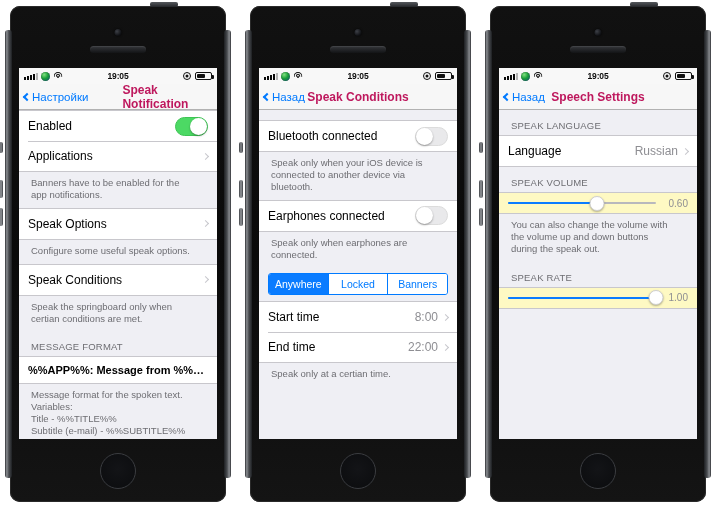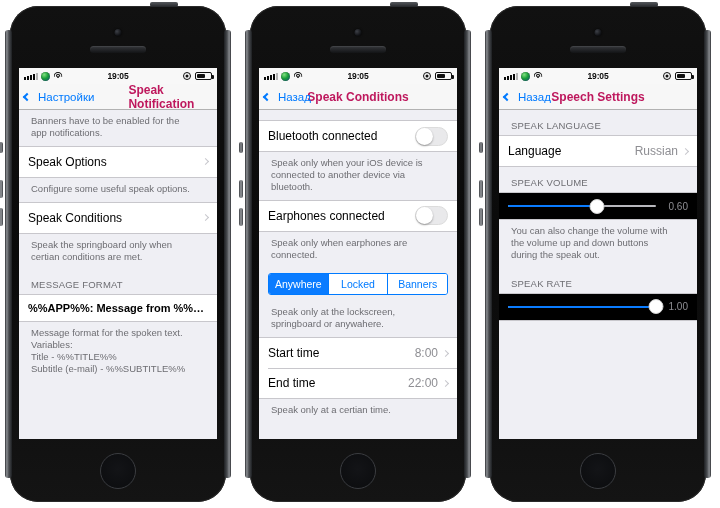--- a/index.html
+++ b/index.html
@@ -7,21 +7,21 @@
     width: 720px; height: 508px;
     background: #ffffff;
     font-family: "Liberation Sans", sans-serif;
     overflow: hidden;
   }
   #stage { position: relative; width: 720px; height: 508px; background:#fff; }
 
   
   .phone {
     position: absolute; top: 6px; width: 216px; height: 496px;
-    border-radius: 28px;
+    border-radius: 10px;
     background: linear-gradient(180deg,#111 0%, #0a0a0a 50%, #141414 100%);
     box-shadow: 0 0 0 1px #2a2a2a inset;
   }
   .phone.p1 { left: 10px; }
   .phone.p2 { left: 250px; }
   .phone.p3 { left: 490px; }
 
   
   .rail {
     position: absolute; top: 24px; width: 7px; height: 448px;
@@ -109,21 +109,21 @@
   .battery { width:17px;height:8px;border:1px solid #111;border-radius:2px; position:relative; padding:1px; }
   .battery::after{content:"";position:absolute;right:-3px;top:2px;width:2px;height:4px;background:#111;border-radius:0 1px 1px 0;}
   .battery i{display:block;height:100%;width:62%;background:#111;border-radius:1px;}
 
   
   .navbar {
     height: 26px; background:#f7f7f7;
     border-bottom:1px solid #b2b2b2;
     display:flex; align-items:center; position:relative; padding:0 5px;
   }
-  .back { display:flex; align-items:center; gap:8px; cursor:pointer; z-index:2; }
+  .back { display:flex; align-items:center; gap:2px; cursor:pointer; z-index:2; }
   .chev-l {
     width:6px;height:6px;border-left:2px solid #007aff;border-bottom:2px solid #007aff;
     transform: rotate(45deg);
   }
   .back-label { color:#007aff; font-size:11.5px; }
   .nav-title {
     position:absolute; left:0; right:0; text-align:center;
     font-size:12px; font-weight:bold; color:#be185d;
   }
   .p1 .nav-title { padding-left: 34px; text-align:left; position:static; }
@@ -174,21 +174,21 @@
   .seg {
     flex:1; display:flex; align-items:center; justify-content:center;
     font-size:10.5px; color:#007aff; background:#fff;
     border-right:1px solid #007aff; cursor:pointer;
   }
   .seg:last-child { border-right:none; }
   .seg.active { background:#0a7cff; color:#fff; }
 
   
   .slider-row {
-    height:26px; background:#000000; display:flex; align-items:center; padding:0 9px; gap:8px;
+    height:20px; background:#fef9c3; display:flex; align-items:center; padding:0 9px; gap:8px;
   }
   .slider { position:relative; flex:1; height:18px; display:flex; align-items:center; }
   .track { position:absolute; left:0; right:0; height:2px; background:#b8b8bd; border-radius:1px; }
   .track-fill { position:absolute; left:0; height:2px; background:#0a7cff; border-radius:1px; }
   .knobc {
     position:absolute; width:15px;height:15px;border-radius:50%;
     background:#fff; border:1px solid #d0d0d0;
     box-shadow:0 1px 2px rgba(0,0,0,.3); transform:translateX(-50%);
   }
   .slider-val { font-size:10px; color:#8e8e93; width:24px; text-align:right; flex:none; }
@@ -244,20 +244,32 @@
 
       <div class="navbar">
         <div class="back">
           <div class="chev-l"></div>
           <div class="back-label">Настройки</div>
         </div>
         <div class="nav-title">Speak Notification</div>
       </div>
 
       <div class="content">
+        <div class="group">
+          <div class="row">
+            <div class="row-label">Enabled</div>
+            <div class="toggle on">
+                <div class="knob"></div>
+              </div>
+          </div>
+          <div class="row">
+            <div class="row-label">Applications</div>
+            <div class="chev-r"></div>
+          </div>
+        </div>
         <div class="footnote">Banners have to be enabled for the app notifications.</div>
 
         <div class="group">
           <div class="row">
             <div class="row-label">Speak Options</div>
             <div class="chev-r"></div>
           </div>
         </div>
         <div class="footnote">Configure some useful speak options.</div>
 
@@ -349,21 +361,20 @@
         </div>
         <div class="footnote">Speak only when earphones are connected.</div>
 
         <div class="segwrap">
           <div class="segment">
             <div class="seg active">Anywhere</div>
             <div class="seg">Locked</div>
             <div class="seg">Banners</div>
           </div>
         </div>
-        <div class="footnote">Speak only at the lockscreen, springboard or anywahere.</div>
 
         <div class="group">
           <div class="row">
             <div class="row-label">Start time</div>
             <div class="row-value">8:00</div>
             <div class="chev-r"></div>
           </div>
           <div class="row">
             <div class="row-label">End time</div>
             <div class="row-value">22:00</div>

